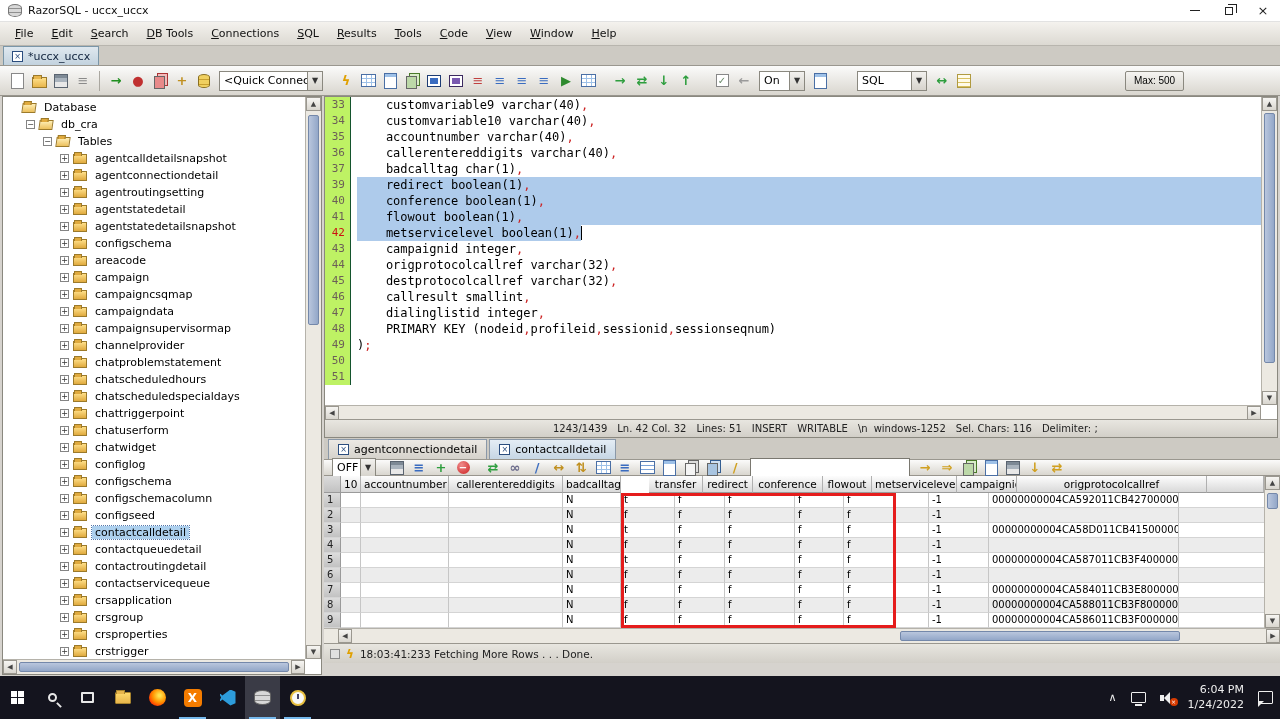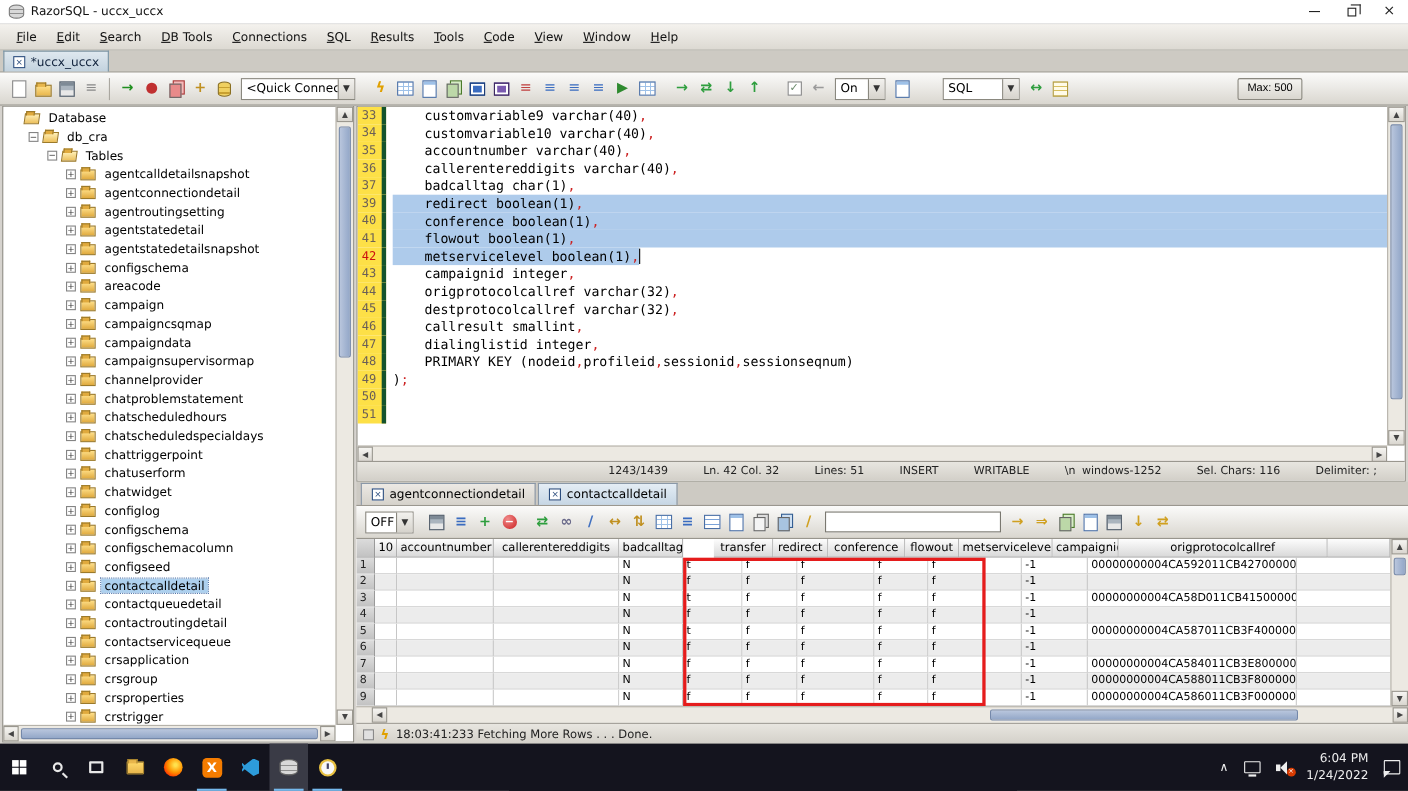--- a/index.html
+++ b/index.html
@@ -74,39 +74,39 @@
   .sb-v{position:absolute;top:0;right:0;width:16px;bottom:15px;background:#ece9e2;border-left:1px solid #b5b2aa}
   .sb-h{position:absolute;left:0;bottom:0;height:15px;right:16px;background:#ece9e2;border-top:1px solid #b5b2aa}
   .sb-btn{position:absolute;width:15px;height:14px;background:linear-gradient(#f6f5f2,#d9d6cf);border:1px solid #9a978f;font-size:7px;color:#444;display:flex;align-items:center;justify-content:center}
   .sb-thumb{position:absolute;background:linear-gradient(90deg,#b9c6dd,#93a7c8);border:1px solid #7488aa;border-radius:2px}
   .sb-thumb.h{background:linear-gradient(#b9c6dd,#93a7c8)}
 
   
   .editor-panel{position:absolute;left:324px;top:96px;width:954px;height:342px;background:#fff;border:1px solid #8a887f}
   .code-area{position:absolute;left:0;top:0;right:16px;height:308px;overflow:hidden;font-family:"DejaVu Sans Mono","Liberation Mono",monospace;font-size:12px}
   .cl{height:16px;display:flex;line-height:16px;white-space:pre}
-  .gutter{width:26px;flex:none;background:#fde047;border-right:4px solid #14532d;color:#6b5f57;text-align:right;padding-right:5px;font-size:11px}
+  .gutter{width:26px;flex:none;background:#bef264;border-right:1px solid #14532d;color:#6b5f57;text-align:right;padding-right:5px;font-size:11px}
   .gutter.cur{color:#cc1111}
   .ct{flex:1;display:flex;padding-left:6px}
   .hl{background:#aecbeb}
   .hl.fill{flex:1}
   .pu{color:#cc2222}
   .caret{display:inline-block;width:1px;height:14px;background:#000;vertical-align:middle;margin-top:1px}
   .ed-sbv{position:absolute;top:0;right:0;width:16px;height:308px;background:#ece9e2;border-left:1px solid #b5b2aa}
   .ed-sbh{position:absolute;left:0;top:308px;right:16px;height:15px;background:#ece9e2;border-top:1px solid #b5b2aa}
   .ed-status{position:absolute;left:0;bottom:0;width:100%;height:18px;background:linear-gradient(#e8e6e0,#d2cfc8);border-top:1px solid #9a978f;display:flex;align-items:center;font-size:10px;color:#222;padding-left:228px;gap:0}
-  .ed-status span{margin-right:32px;white-space:nowrap}
+  .ed-status span{margin-right:10px;white-space:nowrap}
   .ed-status span:nth-child(6){margin-right:6px}
 
   
   .results-panel{position:absolute;left:324px;top:438px;width:956px;height:238px;background:#d6d3ce}
   .res-tabs{height:22px;display:flex;align-items:flex-end;border-bottom:1px solid #9a978f;padding-left:4px;background:#cdcac3}
   .res-tab{height:20px;display:flex;align-items:center;gap:5px;padding:0 9px;border:1px solid #8a98a8;border-bottom:none;background:linear-gradient(#ece9e4,#d5d2cb);margin-right:2px}
   .res-tab.active{background:linear-gradient(#e4edf5,#c6d6e4)}
-  .res-toolbar{height:30px;background:linear-gradient(#fbfbfa,#d9d6cf);border-bottom:1px solid #98958d;display:flex;align-items:center;padding-left:4px}
+  .res-toolbar{height:16px;background:linear-gradient(#fbfbfa,#d9d6cf);border-bottom:1px solid #98958d;display:flex;align-items:center;padding-left:4px}
   .search-box{height:19px;border:1px solid #7a7870;background:#fff;margin:0 4px;flex:none}
 
   .grid-wrap{position:relative;height:152px;background:#e8e6e0;overflow:hidden}
   .grid{position:absolute;left:0;top:0;right:16px;bottom:0;background:#fff;overflow:hidden}
   .grow{display:flex;height:15px}
   .grow.head{height:17px}
   .gcell{flex:none;border-right:1px solid #c6c6c6;border-bottom:1px solid #d4d4d4;padding:0 3px;font-size:10px;line-height:14px;overflow:hidden;white-space:nowrap}
   .head .gcell{background:linear-gradient(#fdfdfd,#d9d9d9);border-right:1px solid #b0b0b0;border-bottom:1px solid #9a9a9a;text-align:center;line-height:16px;font-size:10.5px}
   .rn{background:linear-gradient(#dcdcdc,#c2c2c2)!important;border-right:1px solid #9a9a9a!important;text-align:left;color:#222}
   .grow.odd .gcell{background:#fff}

